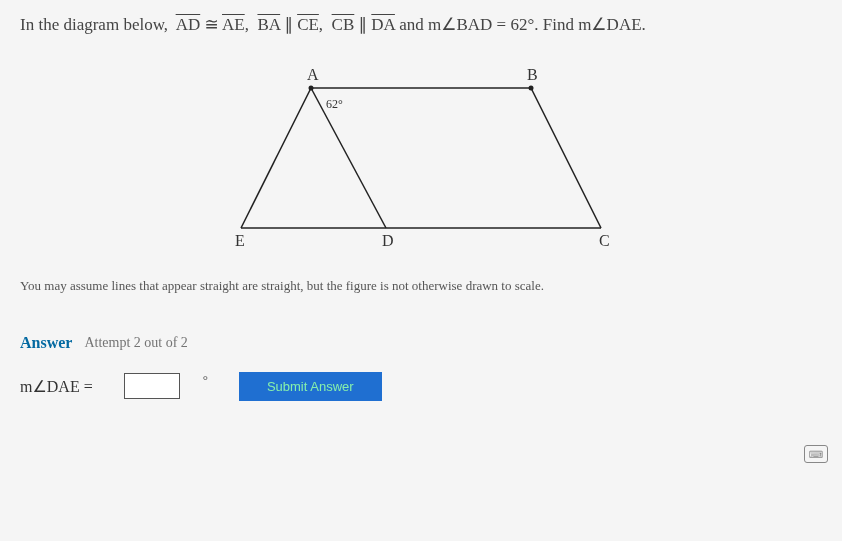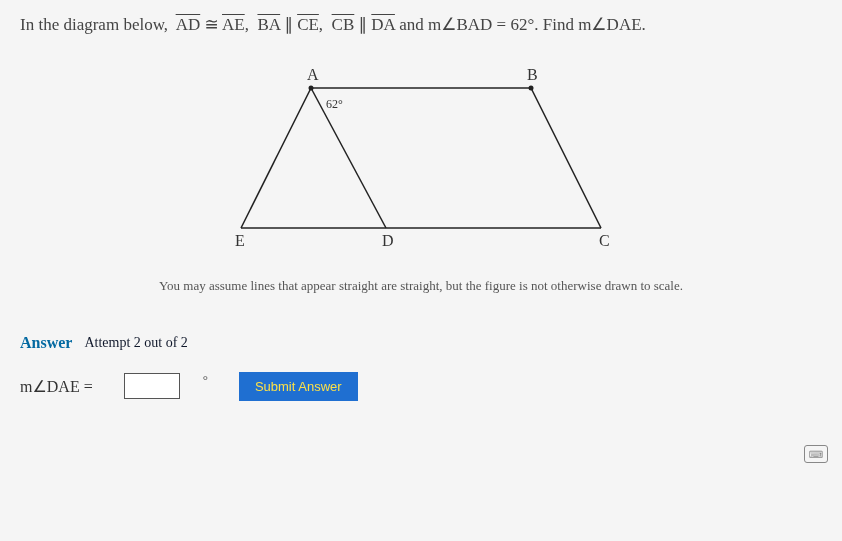--- a/index.html
+++ b/index.html
@@ -19,39 +19,38 @@
       margin-bottom: 20px;
     }
     .overline { text-decoration: overline; }
     .diagram-area {
       display: flex;
       justify-content: center;
       margin-top: 20px;
       margin-bottom: 20px;
     }
     .note {
-      text-align: center;
       font-size: 13px;
       color: #555;
       margin-bottom: 40px;
     }
     .answer-row {
       display: flex;
       align-items: center;
       gap: 12px;
       margin-bottom: 20px;
     }
     .answer-label {
       font-size: 16px;
       font-weight: bold;
       color: #0369a1;
     }
     .attempt {
       font-size: 14px;
-      color: #0f172a;
+      color: #737373;
     }
     .input-row {
       display: flex;
       align-items: center;
       gap: 31px;
     }
     .var-label {
       font-size: 16px;
       color: #333;
     }
@@ -59,23 +58,23 @@
       width: 56px;
       height: 26px;
       border: 1px solid #555;
       background: #fff;
       padding: 2px 4px;
       font-size: 14px;
     }
     .deg { font-size: 13px; color:#555; margin-left:-8px; margin-top:-12px;}
     .submit-btn {
       background: #1f6fd1;
-      color: #fde047;
+      color: #86efac;
       border: none;
-      padding: 7px 16px;
+      padding: 7px 28px;
       font-size: 13px;
       font-family: Arial, sans-serif;
       cursor: pointer;
     }
     .kbd-icon {
       position: absolute;
       right: 14px;
       bottom: 78px;
       width: 24px;
       height: 18px;

